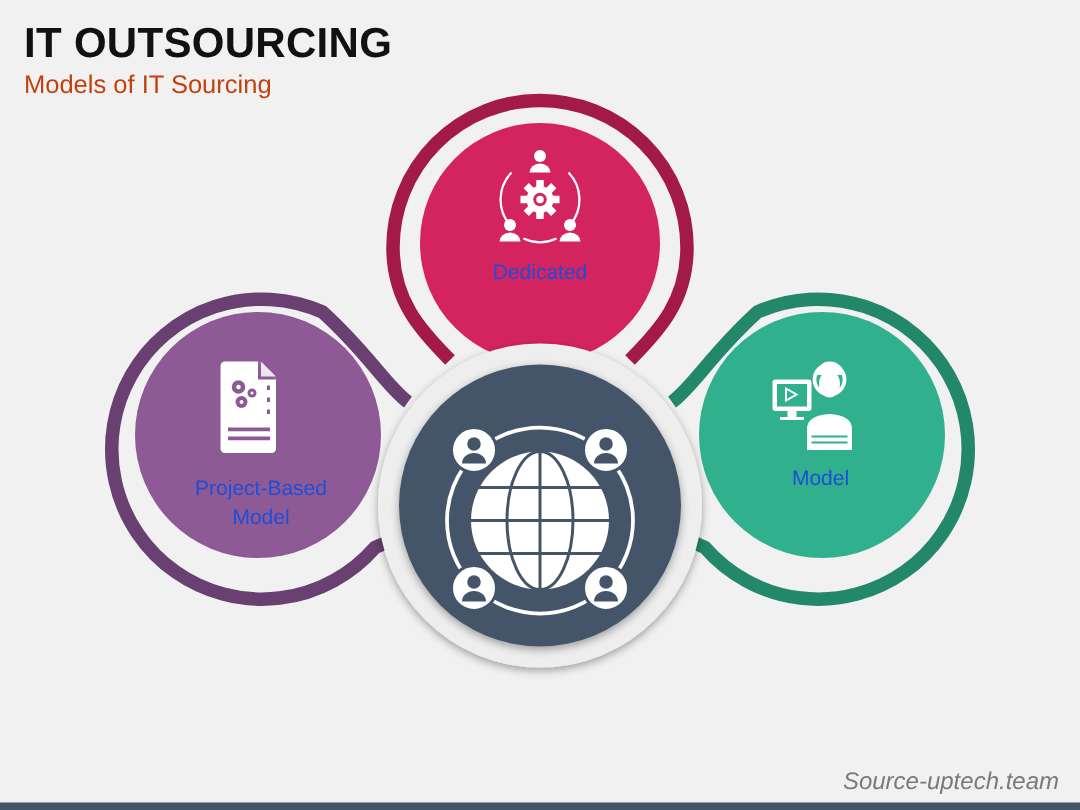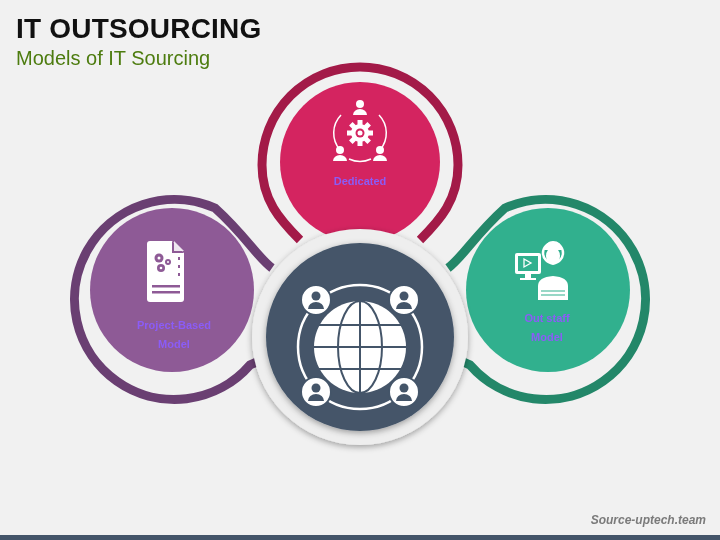--- a/index.html
+++ b/index.html
@@ -1,22 +1,22 @@
 <!DOCTYPE html>
 <html><head>
 <meta charset="utf-8">
 <style>
   html, body { margin: 0; padding: 0; }
   body { width: 720px; height: 540px; background: #f1f1f1; position: relative; overflow: hidden; font-family: "Liberation Sans", sans-serif; }
   .title { position: absolute; left: 16px; top: 13px; font-size: 28px; font-weight: bold; color: #111; letter-spacing: 0.2px; }
-  .subtitle { position: absolute; left: 16px; top: 47px; font-size: 20px; color: #4d7c0f; }
-  .footer-source { position: absolute; right: 14px; top: 513px; font-size: 12px; font-style: italic; font-weight: bold; color: #7a7a7a; }
+  .subtitle { position: absolute; left: 16px; top: 47px; font-size: 17px; color: #c2410c; }
+  .footer-source { position: absolute; right: 14px; top: 513px; font-size: 16px; font-style: italic; font-weight: normal; color: #7a7a7a; }
   .bottom-bar { position: absolute; left: 0; top: 535px; width: 720px; height: 5px; background: #445569; }
   svg.diagram { position: absolute; left: 0; top: 0; }
-  .label { position: absolute; color: #8b5cf6; font-size: 11px; text-align: center; line-height: 19px; width: 140px; font-weight: bold; }
+  .label { position: absolute; color: #1d4ed8; font-size: 14px; text-align: center; line-height: 19px; width: 140px; }
 </style>
 </head>
 <body>
 
 <div class="title">IT OUTSOURCING</div>
 <div class="subtitle">Models of IT Sourcing</div>
 
 <svg class="diagram" width="720" height="540" viewBox="0 0 720 540">
   <defs>
     <filter id="shadow" x="-20%" y="-20%" width="140%" height="140%">
@@ -133,18 +133,17 @@
 </svg>
 
 <div class="label" style="left:290px; top:172px;">
   <div>Dedicated</div>
 </div>
 <div class="label" style="left:104px; top:316px;">
   <div>Project-Based</div>
   <div>Model</div>
 </div>
 <div class="label" style="left:477px; top:309px;">
-  <div>Out staff</div>
   <div>Model</div>
 </div>
 
 <div class="footer-source">Source-uptech.team</div>
 <div class="bottom-bar"></div>
 
 </body></html>

